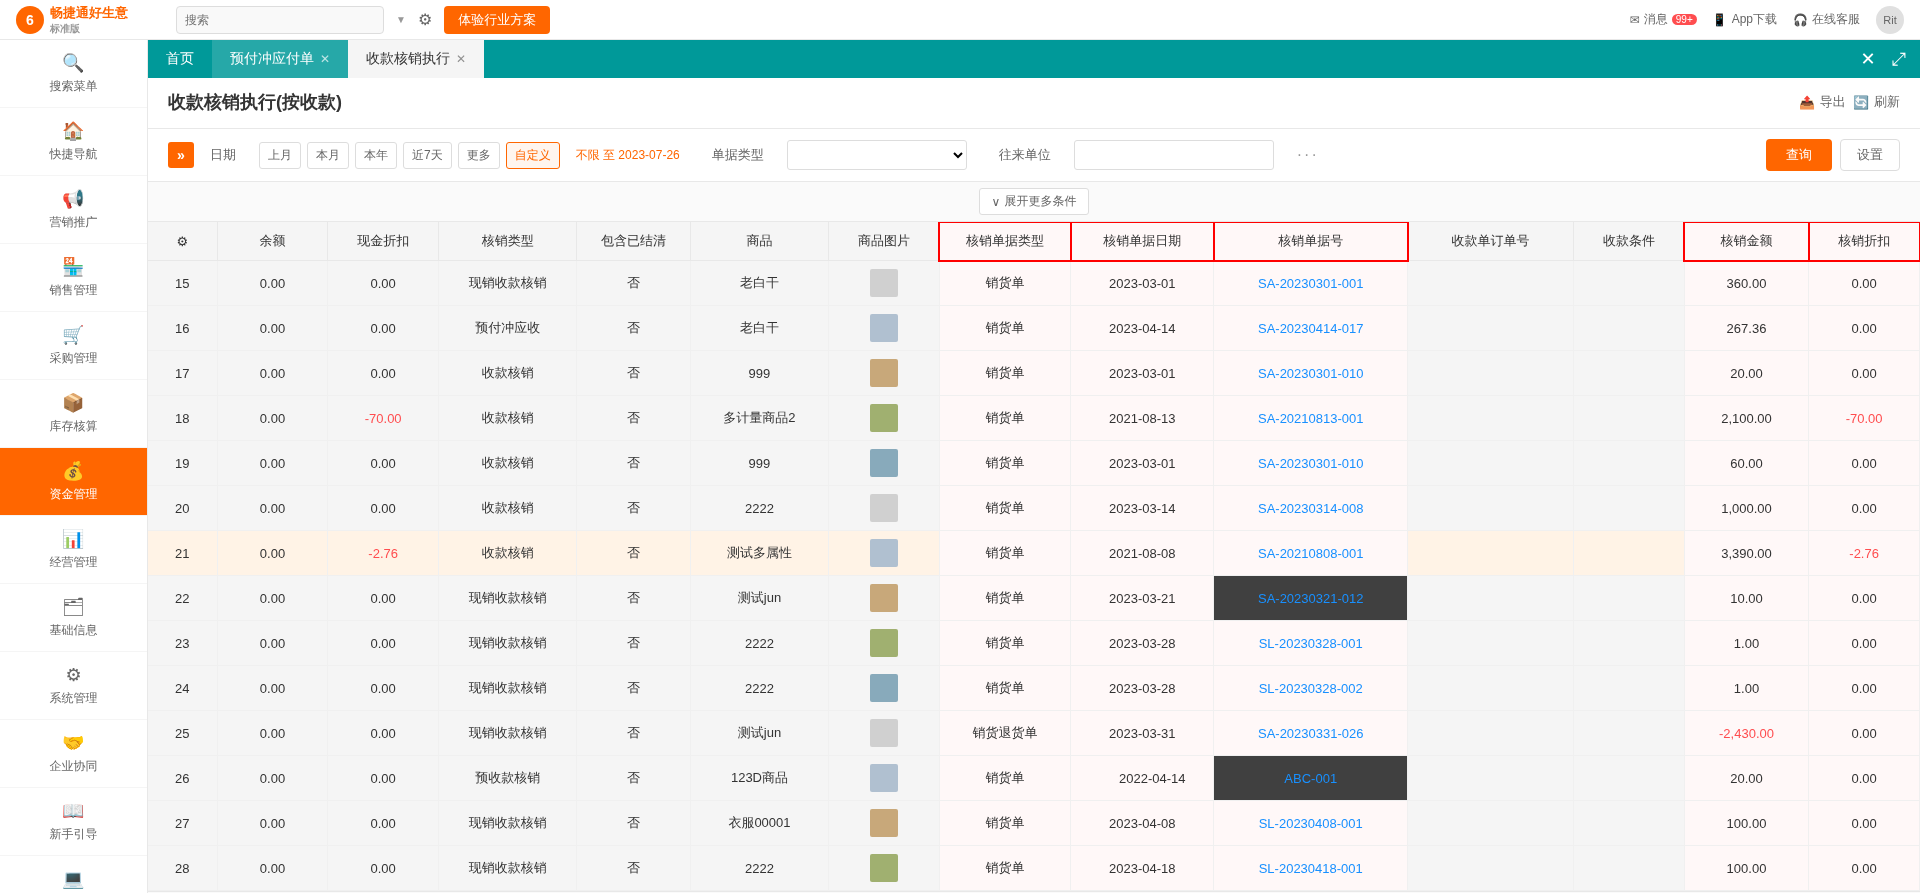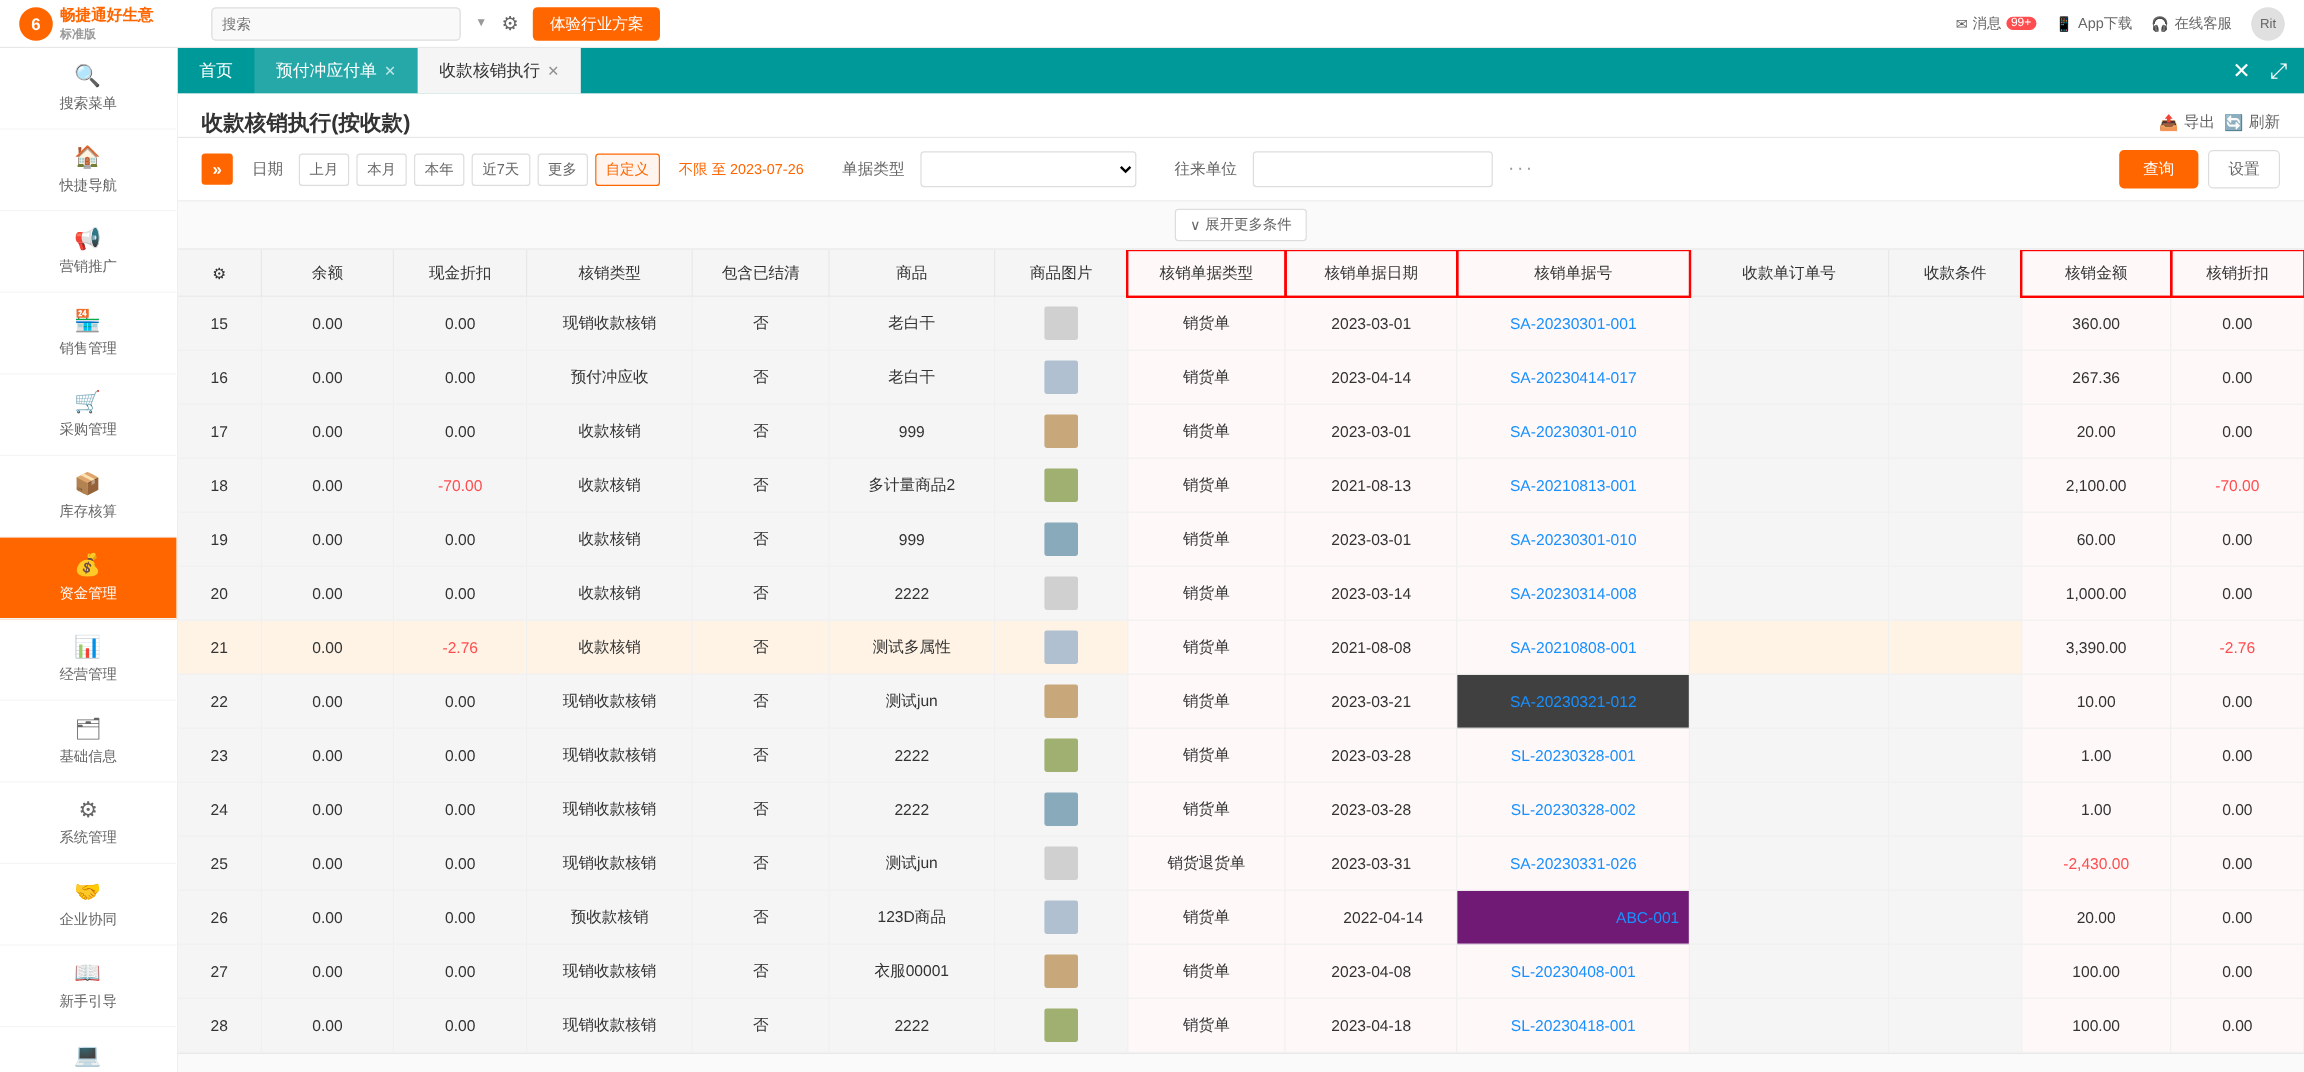--- a/index.html
+++ b/index.html
@@ -25,29 +25,29 @@
     
     .sidebar { width: 148px; background: #fff; border-right: 1px solid #e8e8e8; display: flex; flex-direction: column; overflow-y: auto; }
     .sidebar-item { display: flex; flex-direction: column; align-items: center; padding: 12px 8px; cursor: pointer; color: #666; gap: 4px; font-size: 12px; border-bottom: 1px solid #f5f5f5; }
     .sidebar-item.active { background: #ff6600; color: #fff; }
     .sidebar-item .icon { font-size: 18px; }
 
     
     .content { flex: 1; display: flex; flex-direction: column; overflow: hidden; }
 
     
-    .page-header { background: #fff; padding: 12px 20px 0; border-bottom: 1px solid #e8e8e8; display: flex; align-items: center; justify-content: space-between; }
+    .page-header { background: #fff; padding: 12px 20px 14px; border-bottom: 1px solid #e8e8e8; display: flex; align-items: center; justify-content: space-between; }
     .page-title { font-size: 18px; font-weight: bold; color: #333; }
     .page-header-actions { display: flex; gap: 8px; }
     .btn-link { display: flex; align-items: center; gap: 4px; color: #666; font-size: 13px; cursor: pointer; }
 
     
     .filter-bar { background: #fff; padding: 10px 20px; border-bottom: 1px solid #e8e8e8; }
     .filter-row { display: flex; align-items: center; gap: 16px; flex-wrap: wrap; }
-    .filter-item { display: flex; align-items: center; gap: 13px; }
+    .filter-item { display: flex; align-items: center; gap: 23px; }
     .filter-label { color: #666; font-size: 13px; white-space: nowrap; }
     .filter-dates { display: flex; align-items: center; gap: 6px; }
     .filter-date-btn { padding: 4px 8px; border: 1px solid #ddd; border-radius: 3px; font-size: 12px; cursor: pointer; color: #666; background: #fff; }
     .filter-date-custom { padding: 4px 8px; border: 1px solid #ff6600; border-radius: 3px; font-size: 12px; cursor: pointer; color: #ff6600; background: #fff5ee; }
     .filter-input { width: 200px; height: 30px; border: 1px solid #ddd; border-radius: 3px; padding: 0 8px; font-size: 12px; }
     .filter-dots { color: #999; font-size: 16px; letter-spacing: 2px; }
     .filter-select { width: 180px; height: 30px; border: 1px solid #ddd; border-radius: 3px; padding: 0 8px; font-size: 12px; background: #fff; }
     .btn-query { background: #ff6600; color: #fff; border: none; border-radius: 4px; padding: 6px 20px; font-size: 13px; cursor: pointer; }
     .btn-setting { background: #fff; color: #666; border: 1px solid #ddd; border-radius: 4px; padding: 6px 16px; font-size: 13px; cursor: pointer; }
     .data-table { width: 100%; border-collapse: collapse; font-size: 13px; }
@@ -482,21 +482,21 @@
     <td>0.00</td>
     <td class="">0.00</td>
     <td>预收款核销</td>
     <td>否</td>
     <td>123D商品</td>
     <td>
                     <div style="width:28px;height:28px;background:#b0c0d0;border-radius:2px;margin:auto;display:flex;align-items:center;justify-content:center;font-size:10px;color:#fff;"></div>
                   </td>
     <td style="background:#fff8f8;">销货单</td>
     <td style="background:#fff8f8;padding-left:28px;">2022-04-14</td>
-    <td style="background:#701a75;text-align:right;"><a class="link">ABC-001</a></td>
+    <td style="background:#404040;"><a class="link">ABC-001</a></td>
     <td></td>
     <td></td>
     <td style="background:#fff8f8;" class="">20.00</td>
     <td style="background:#fff8f8;" class="">0.00</td>
   </tr>
                 <tr>
     <td>27</td>
     <td>0.00</td>
     <td class="">0.00</td>
     <td>现销收款核销</td>

